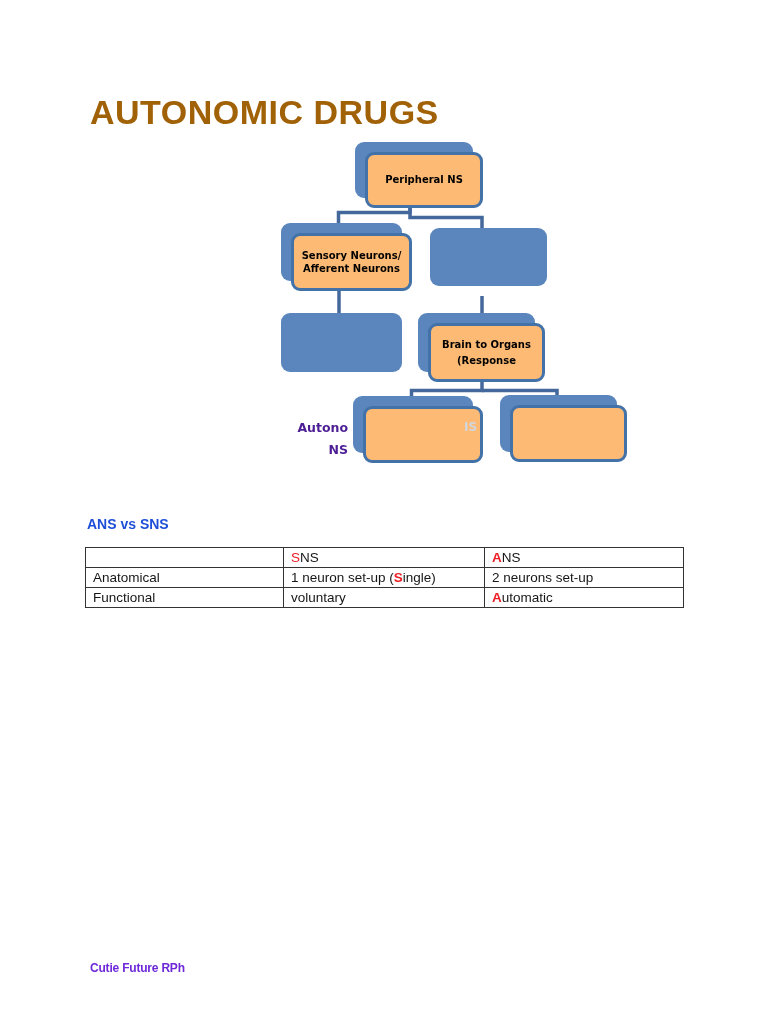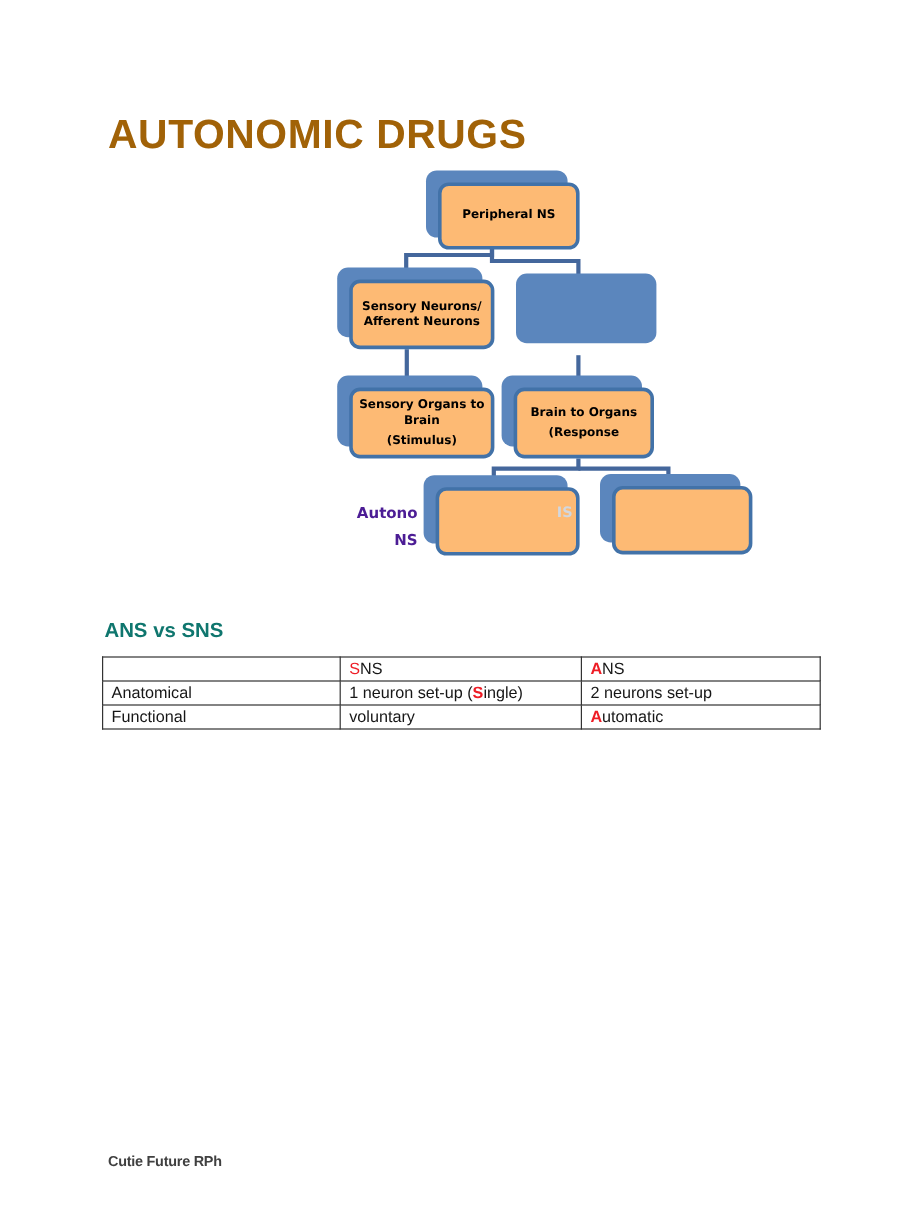--- a/index.html
+++ b/index.html
@@ -30,36 +30,36 @@
     position:absolute;left:278px;top:417px;width:70px;text-align:right;
     font-family:"DejaVu Sans", sans-serif;font-weight:bold;font-size:12.5px;
     line-height:22px;color:#4c1d95;
   }
   .ghost-text{
     position:absolute;left:464px;top:420px;
     font-family:"DejaVu Sans", sans-serif;font-weight:600;font-size:12px;color:#d2d7de;
   }
   
   .section-heading{
-    position:absolute;left:87px;top:516px;font-size:17px;font-weight:bold;color:#0f766e;
+    position:absolute;left:87px;top:516px;font-size:14px;font-weight:bold;color:#1d4ed8;
   }
   table.cmp{
     position:absolute;left:85px;top:547px;width:598px;
     border-collapse:collapse;table-layout:fixed;
     font-size:13.5px;color:#161616;
   }
   table.cmp td{
     border:1.5px solid #333;padding:0 7px;height:19px;line-height:19px;
     overflow:hidden;white-space:nowrap;
   }
   .red{color:#ee1c25;}
   .red-bold{color:#ee1c25;font-weight:bold;}
   
   .page-footer{
-    position:absolute;left:90px;top:961px;font-size:12px;font-weight:bold;color:#404040;
+    position:absolute;left:90px;top:961px;font-size:12px;font-weight:bold;color:#6d28d9;
     letter-spacing:-0.2px;
   }
 </style>
 </head>
 <body>
 
 <div id="page">
 
   <div class="doc-title">AUTONOMIC DRUGS</div>
 
@@ -88,25 +88,20 @@
       <div>Afferent Neurons</div>
     </div>
   </div>
 
   <div class="flow-node" style="left:430px;top:228px;width:127px;height:68px;">
     <div class="node-shadow" style="width:117px;height:58px;"></div>
   </div>
 
   <div class="flow-node" style="left:281px;top:313px;width:131px;height:69px;">
     <div class="node-shadow" style="width:121px;height:59px;"></div>
-    <div class="node-box" style="width:121px;height:59px;">
-      <div>Sensory Organs to</div>
-      <div>Brain</div>
-      <div class="gap-line">(Stimulus)</div>
-    </div>
   </div>
 
   <div class="flow-node" style="left:418px;top:313px;width:127px;height:69px;">
     <div class="node-shadow" style="width:117px;height:59px;"></div>
     <div class="node-box" style="width:117px;height:59px;">
       <div>Brain to Organs</div>
       <div class="gap-line">(Response</div>
     </div>
   </div>
 

